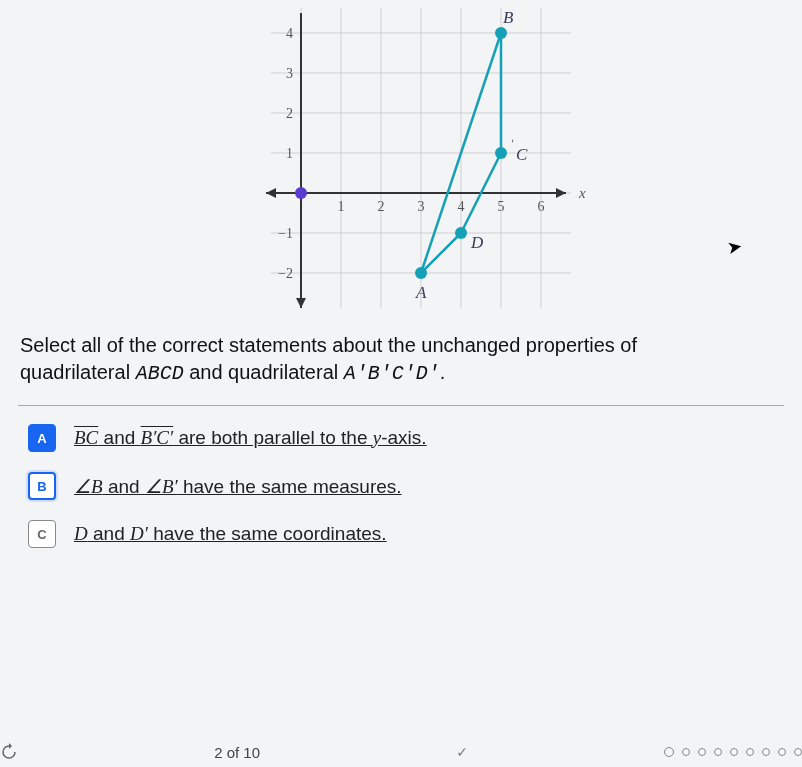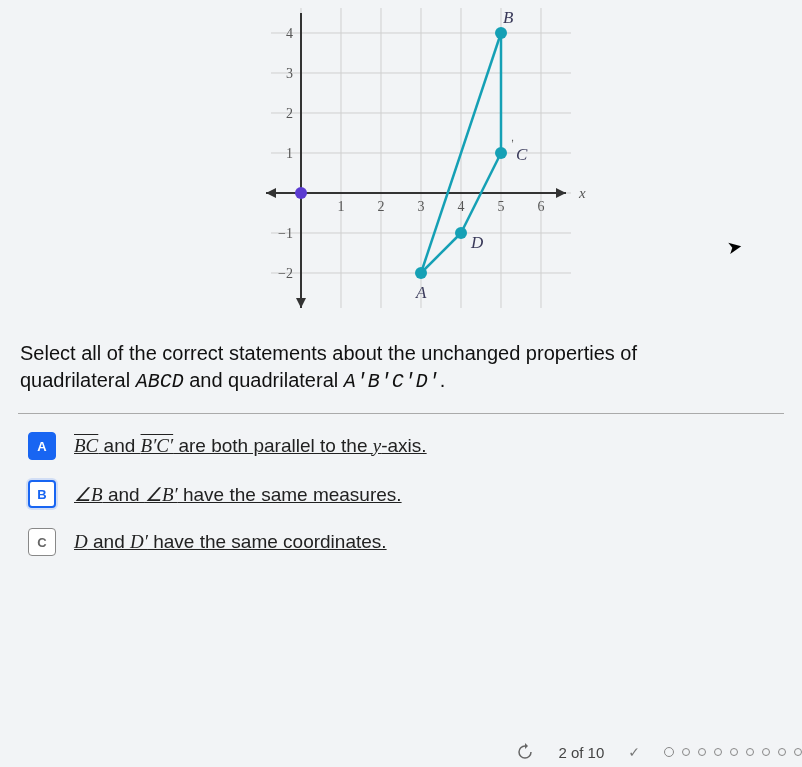--- a/index.html
+++ b/index.html
@@ -21,21 +21,21 @@
   }
   .graph-wrap {
     display: flex;
     justify-content: center;
     margin-bottom: 14px;
   }
   .question-text {
     font-size: 20px;
     line-height: 1.35;
     color: #111;
-    margin: 22px 2px 18px 2px;
+    margin: 14px 2px 18px 2px;
     font-weight: 500;
   }
   .question-text .ital { font-style: italic; font-family: Liberation Mono, monospace; text-align: center; }
   .hint {
     font-size: 15px;
     font-weight: 600;
     color: #222;
     margin-bottom: 6px;
   }
   .divider {
@@ -85,22 +85,22 @@
     text-decoration: underline;
   }
   .answer-text .seg { font-family: Georgia, 'Times New Roman', serif; font-style: italic; position: relative; }
   .answer-text .overline { text-decoration: overline; text-decoration-thickness: 1.2px; }
   .progress {
     position: absolute;
     bottom: 6px;
     left: 0; right: 0;
     display: flex;
     align-items: center;
-    justify-content: flex-end;
-    gap: 24px;
+    justify-content: space-between;
+    gap: 12px;
     font-size: 15px;
     color: #444;
   }
   .progress .reload {
     width: 18px; height: 18px;
   }
   .dots { display: flex; gap: 8px; align-items: center; }
   .dot { width: 8px; height: 8px; border: 1px solid #888; border-radius: 50%; background: #f2f4f6; }
   .dot.big { width: 10px; height: 10px; border-width:1.5px; }
   .check { color: #777; font-size: 14px; }

